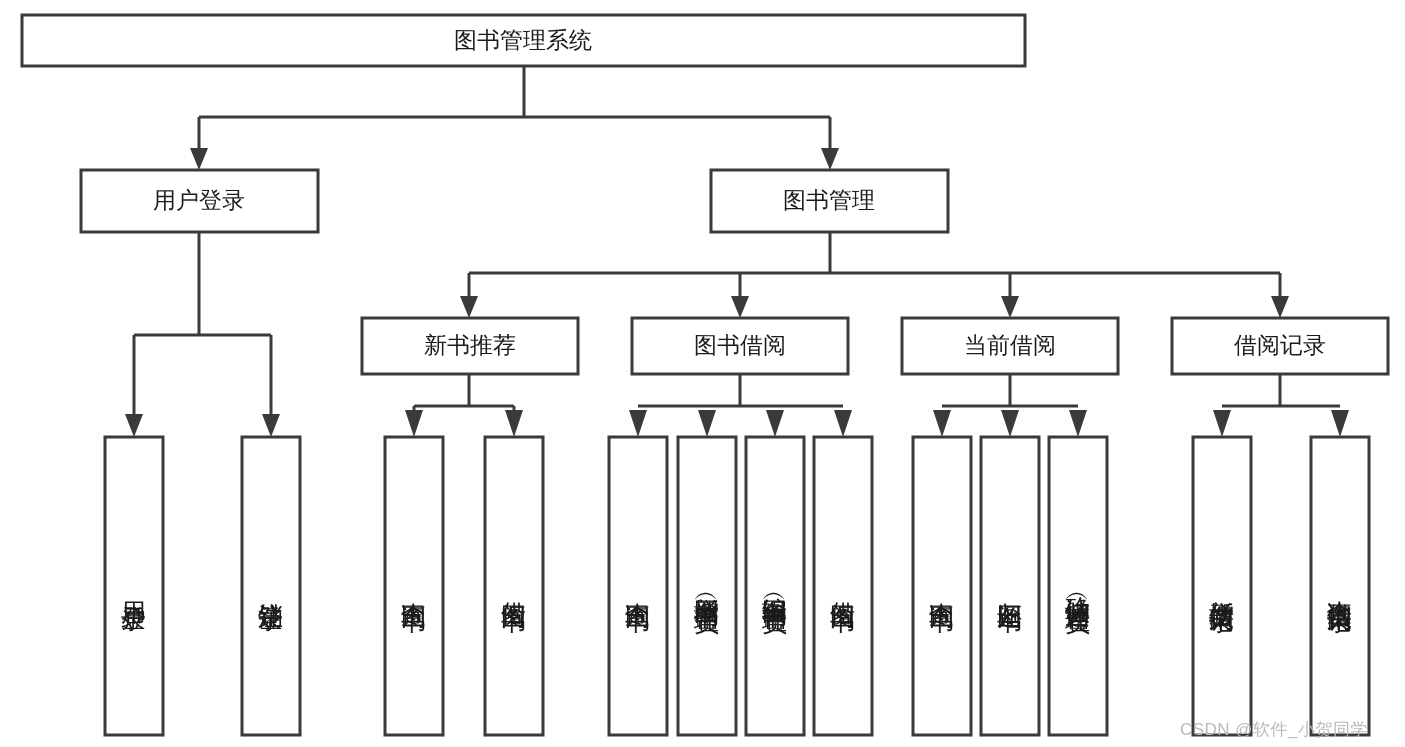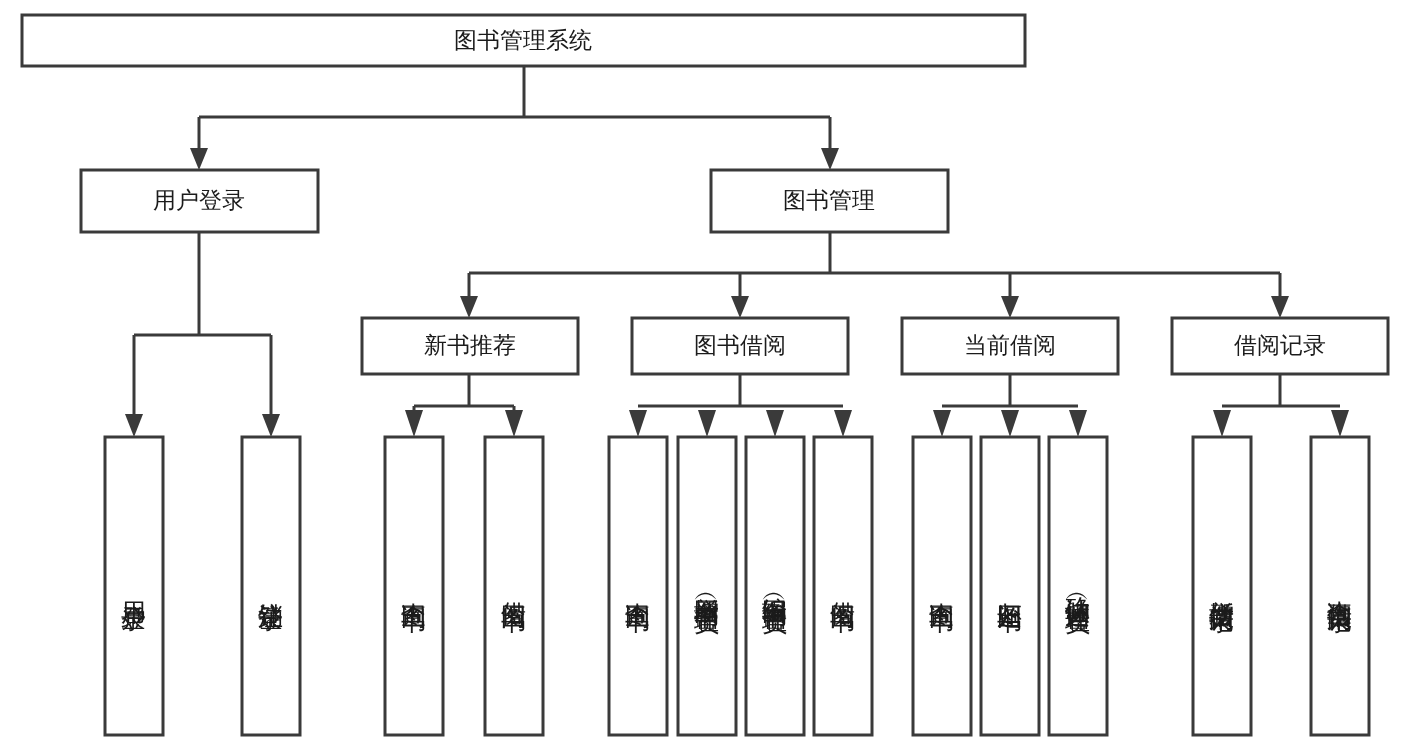--- a/index.html
+++ b/index.html
@@ -226,14 +226,15 @@
       <rect class="node-box" x="1193" y="437" width="58" height="298"></rect>
       <text class="node-label-v" x="1222" y="586">新增借阅记录</text>
     </g>
     <g>
       <rect class="node-box" x="1311" y="437" width="58" height="298"></rect>
       <text class="node-label-v" x="1340" y="586">查询借阅记录</text>
     </g>
 
   </svg>
 
+  <div class="watermark">CSDN @软件_小贺同学</div>
 
 </div>
 
 </body></html>

